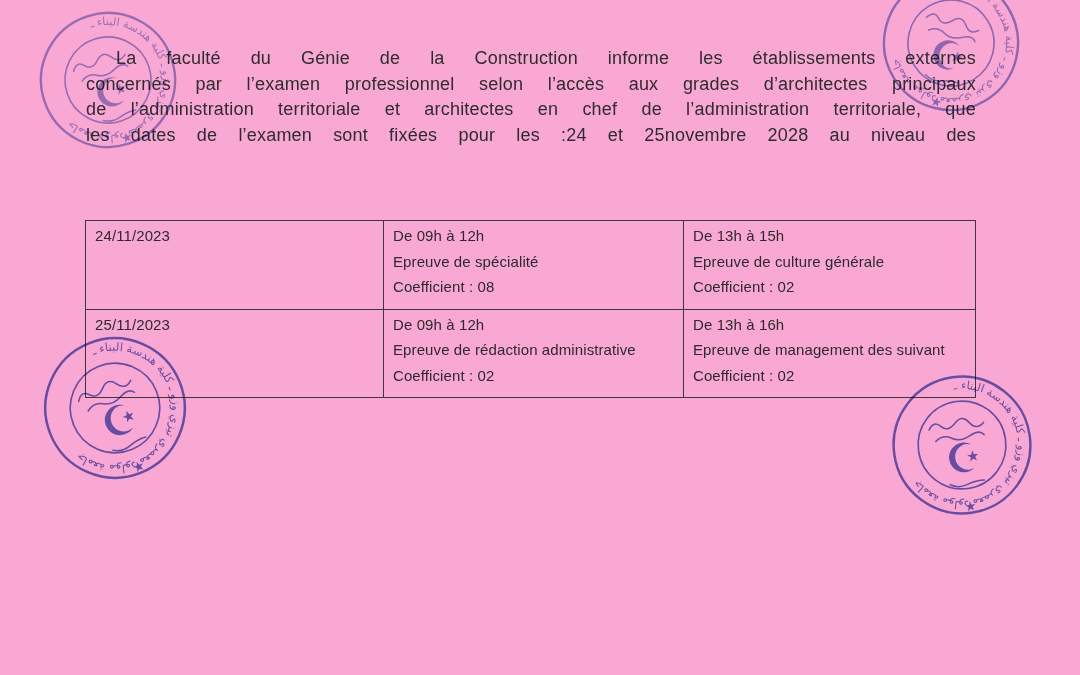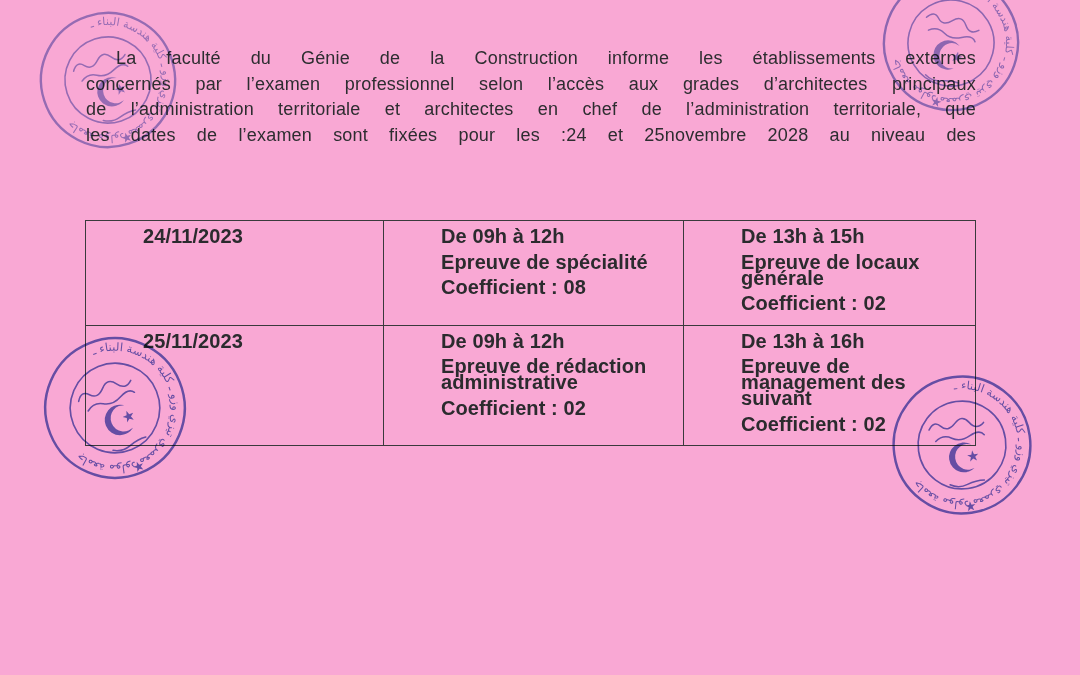--- a/index.html
+++ b/index.html
@@ -42,26 +42,25 @@
   .schedule td{
     border:1.5px solid #3a3a3c;
     vertical-align:top;
     padding:7px 6px 4px 9px;
     height:73px;
   }
   .col-date{width:298px;}
   .col-am{width:300px;}
   .col-pm{width:292px;}
   .cell-line{
-    font-size:20px;
-    font-weight:700;
+    font-size:15px;
+    font-weight:400;
     line-height:16px;
     margin-bottom:9.5px;
     letter-spacing:0.1px;
-    margin-left:48px;
   }
   
   .stamp{
     position:absolute;
     width:170px;height:170px;
     mix-blend-mode:multiply;
     pointer-events:none;
   }
   .stamp .s-outer{fill:none;stroke:#4656b8;stroke-width:2.4;}
   .stamp .s-inner{fill:none;stroke:#4656b8;stroke-width:1.6;}
@@ -107,21 +106,21 @@
         <td>
           <div class="cell-line">24/11/2023</div>
         </td>
         <td>
           <div class="cell-line">De 09h à 12h</div>
           <div class="cell-line">Epreuve de spécialité</div>
           <div class="cell-line">Coefficient : 08</div>
         </td>
         <td>
           <div class="cell-line">De 13h à 15h</div>
-          <div class="cell-line">Epreuve de locaux générale</div>
+          <div class="cell-line">Epreuve de culture générale</div>
           <div class="cell-line">Coefficient : 02</div>
         </td>
       </tr>
       <tr>
         <td>
           <div class="cell-line">25/11/2023</div>
         </td>
         <td>
           <div class="cell-line">De 09h à 12h</div>
           <div class="cell-line">Epreuve de rédaction administrative</div>

